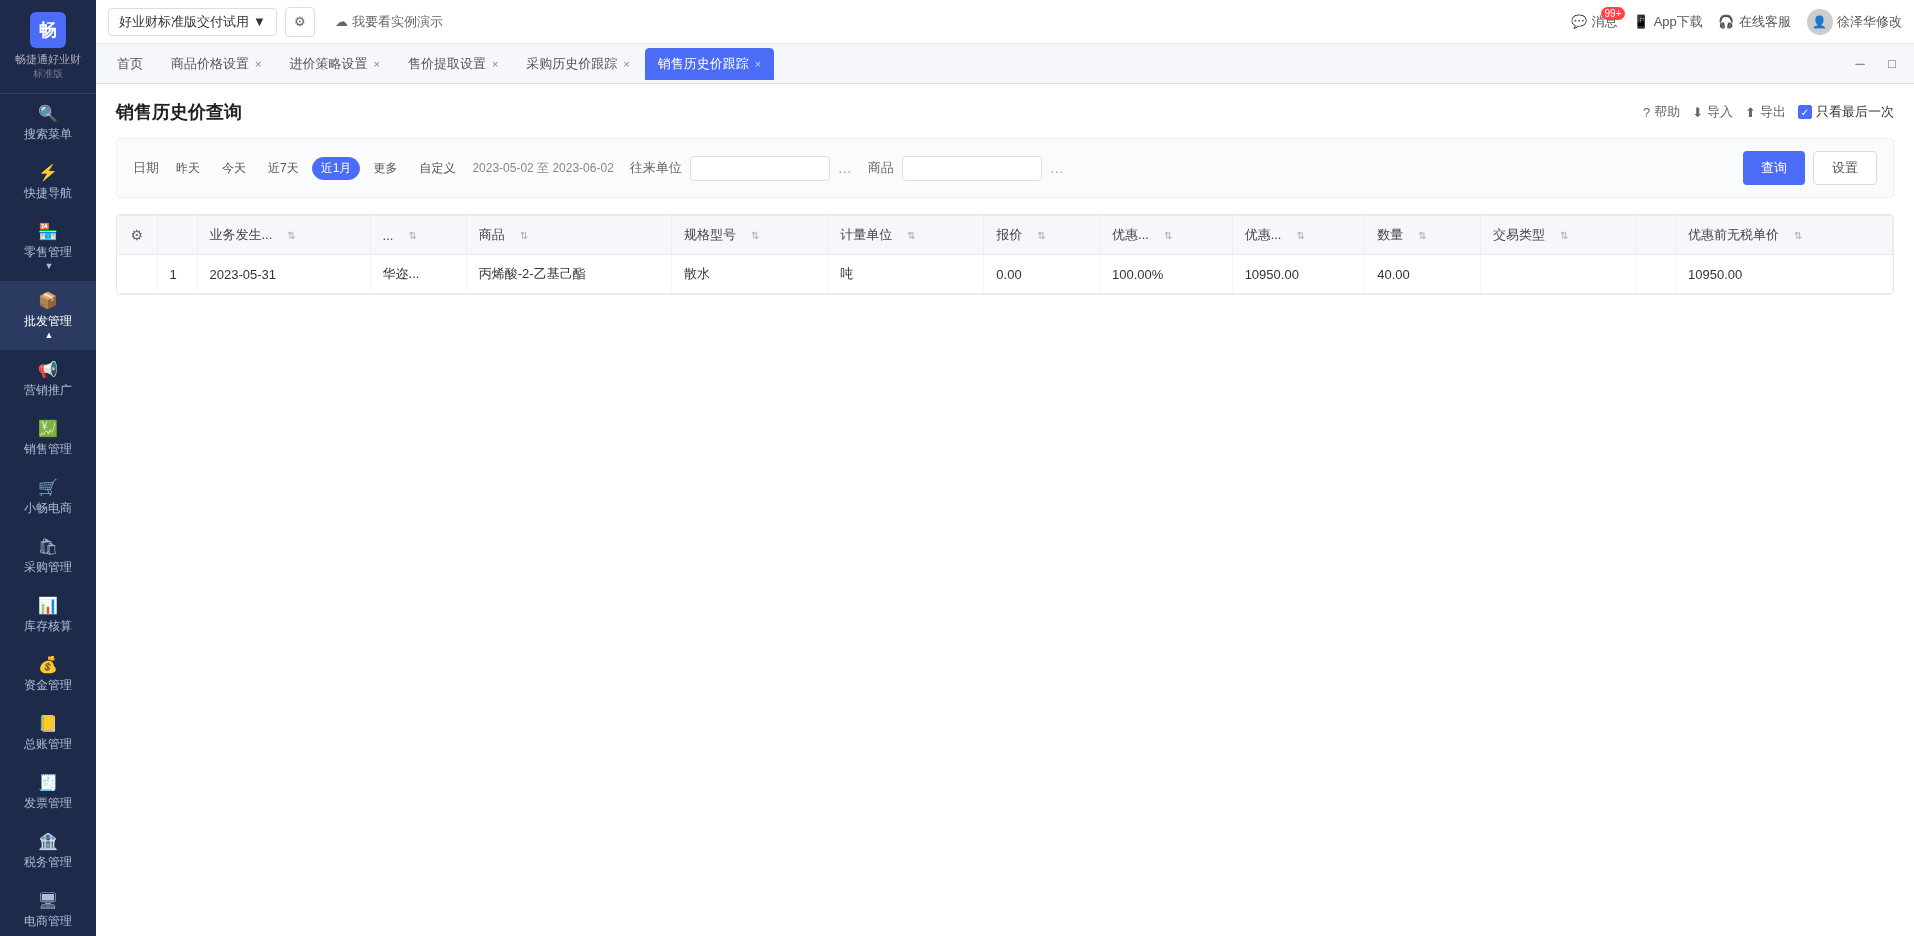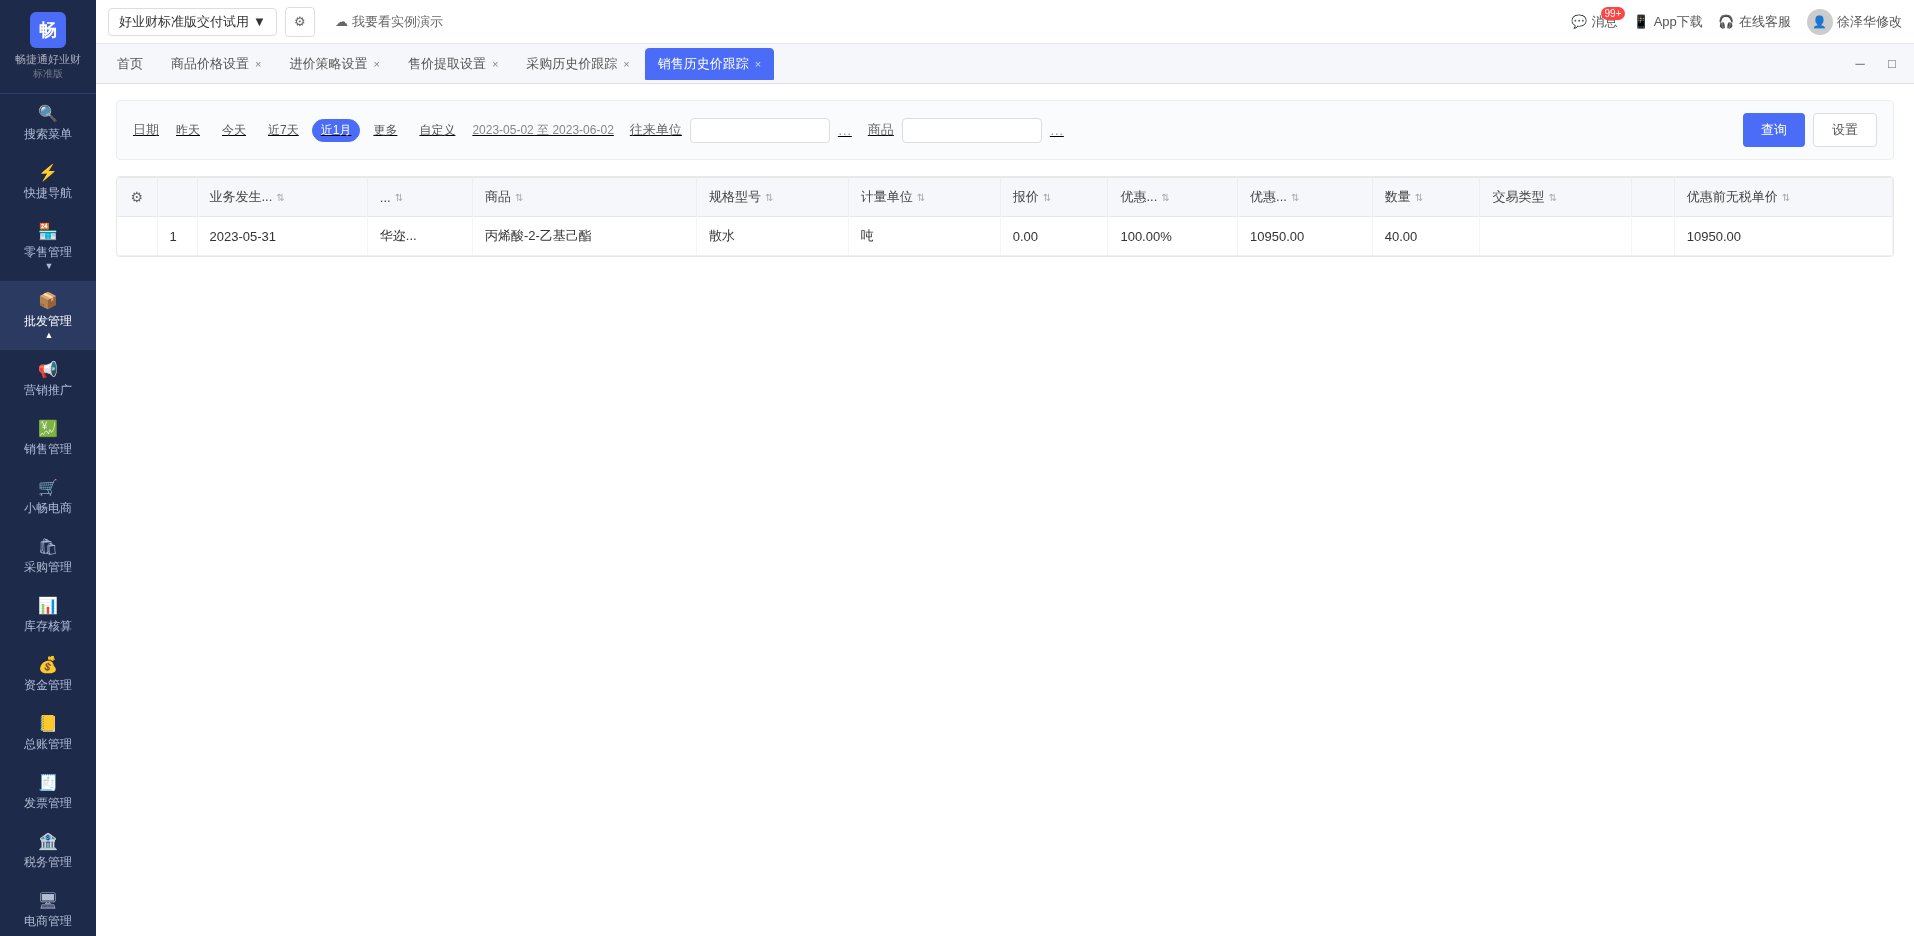--- a/index.html
+++ b/index.html
@@ -246,21 +246,20 @@
       margin-bottom: 16px;
       background: #fafbfc;
       padding: 12px 16px;
       border-radius: 4px;
       border: 1px solid #eee;
     }
     .filter-group {
       display: flex;
       align-items: center;
       gap: 8px;
-      text-decoration: underline;
     }
     .filter-label {
       color: #666;
       font-size: 13px;
       white-space: nowrap;
     }
     .date-buttons {
       display: flex;
       align-items: center;
       gap: 4px;
@@ -349,21 +348,21 @@
       padding: 10px 12px;
       color: #333;
       border-bottom: 1px solid #f0f0f0;
       border-right: 1px solid #f5f5f5;
       white-space: nowrap;
     }
     .data-table td:first-child { text-align: center; color: #888; }
     .th-sortable {
       display: flex;
       align-items: center;
-      gap: 4px;
+      gap: 15px;
       cursor: pointer;
     }
     .sort-icon { font-size: 10px; color: #aaa; }
     .col-settings {
       display: flex;
       align-items: center;
       justify-content: center;
     }
     .settings-icon { cursor: pointer; color: #666; font-size: 14px; }
 
@@ -511,20 +510,41 @@
         <span>─</span>
       </div>
       <div class="tab-action-btn">
         <span>□</span>
       </div>
     </div>
   </div>
 
   <div class="content-area">
 
+    <div class="page-header">
+      <h1 class="page-title">销售历史价查询</h1>
+      <div class="page-actions">
+        <div class="page-action-link">
+          <span>?</span>
+          <span>帮助</span>
+        </div>
+        <div class="page-action-link">
+          <span>⬇</span>
+          <span>导入</span>
+        </div>
+        <div class="page-action-link">
+          <span>⬆</span>
+          <span>导出</span>
+        </div>
+        <label class="only-last-checkbox">
+          <span class="checkbox-checked">✓</span>
+          <span>只看最后一次</span>
+        </label>
+      </div>
+    </div>
 
     <div class="filter-row">
       <div class="filter-group">
         <span class="filter-label">日期</span>
         <div class="date-buttons">
           <button class="date-btn">昨天</button>
           <button class="date-btn">今天</button>
           <button class="date-btn">近7天</button>
           <button class="date-btn active">近1月</button>
           <button class="date-btn">更多</button>

